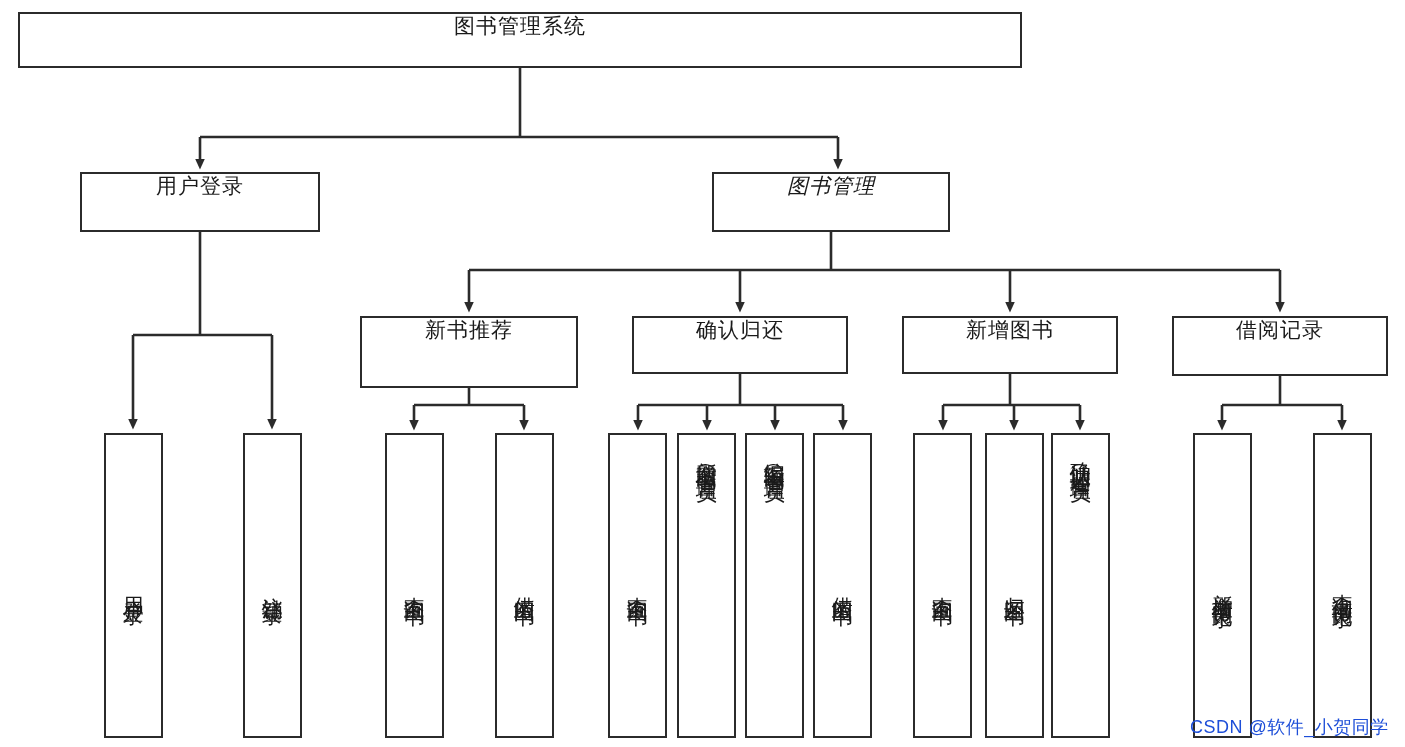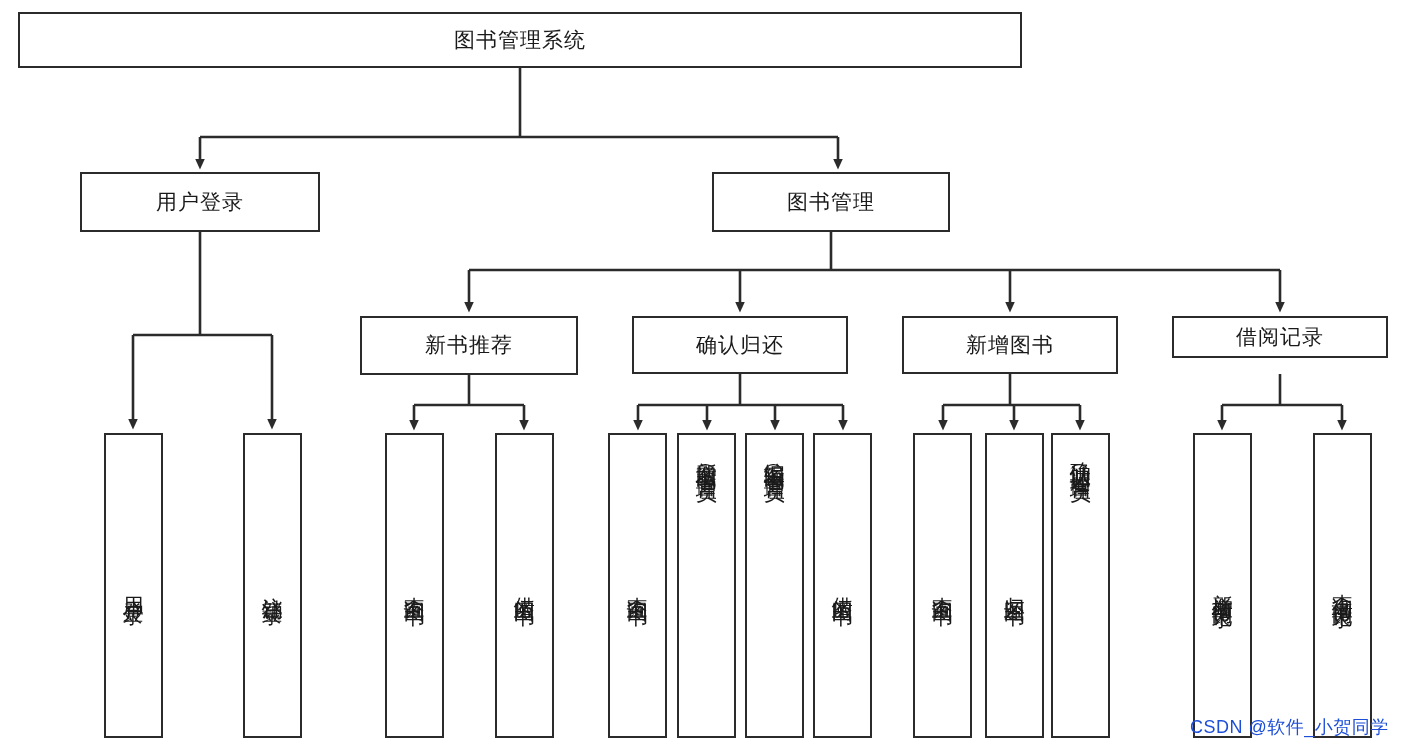--- a/index.html
+++ b/index.html
@@ -1,19 +1,19 @@
 <!DOCTYPE html>
 <html><head>
 <meta charset="utf-8">
 <style>
   html,body{margin:0;padding:0;background:#ffffff;}
   body{font-family:"Liberation Sans","DejaVu Sans",sans-serif;}
   #canvas{position:relative;width:1405px;height:747px;background:#ffffff;overflow:hidden;}
   .box{position:absolute;box-sizing:border-box;background:#ffffff;border:2.5px solid #2b2b2b;
-       display:flex;align-items:center;justify-content:center;color:#1a1a1a;}
+       display:flex;align-items:flex-start;justify-content:center;color:#1a1a1a;}
   .box.root{border-width:2.5px;}
   .box .lbl{font-size:21px;line-height:1.15;letter-spacing:1px;white-space:nowrap;}
   .leaf{position:absolute;box-sizing:border-box;background:#ffffff;border:2.5px solid #2b2b2b;
         display:flex;align-items:flex-start;justify-content:center;padding-top:10px;color:#1a1a1a;}
   .leaf .vlbl{writing-mode:vertical-rl;text-orientation:upright;font-size:21px;line-height:1.30;
               letter-spacing:3px;white-space:nowrap;}
   .leaf.center{align-items:center;padding-top:0;}
   svg.wires{position:absolute;left:0;top:0;width:1405px;height:747px;pointer-events:none;}
   .watermark{position:absolute;font-size:18px;color:#1d4ed8;white-space:nowrap;letter-spacing:.5px;}
 </style>
@@ -72,34 +72,34 @@
     </g>
   </svg>
 
   <div class="box root" style="left:18px;top:12px;width:1004px;height:56px;">
     <span class="lbl">图书管理系统</span>
   </div>
 
   <div class="box" style="left:80px;top:172px;width:240px;height:60px;">
     <span class="lbl">用户登录</span>
   </div>
-  <div class="box" style="left:712px;top:172px;width:238px;height:60px;">
+  <div class="box" style="left:712px;top:172px;width:238px;height:60px;font-style:italic;">
     <span class="lbl">图书管理</span>
   </div>
 
-  <div class="box" style="left:360px;top:316px;width:218px;height:59px;">
+  <div class="box" style="left:360px;top:316px;width:218px;height:72px;">
     <span class="lbl">新书推荐</span>
   </div>
   <div class="box" style="left:632px;top:316px;width:216px;height:58px;">
     <span class="lbl">确认归还</span>
   </div>
   <div class="box" style="left:902px;top:316px;width:216px;height:58px;">
     <span class="lbl">新增图书</span>
   </div>
-  <div class="box" style="left:1172px;top:316px;width:216px;height:42px;">
+  <div class="box" style="left:1172px;top:316px;width:216px;height:60px;">
     <span class="lbl">借阅记录</span>
   </div>
 
   <div class="leaf center" style="left:104px;top:433px;width:59px;height:305px;">
     <span class="vlbl">用户登录</span>
   </div>
   <div class="leaf center" style="left:243px;top:433px;width:59px;height:305px;">
     <span class="vlbl">注销登录</span>
   </div>
 

